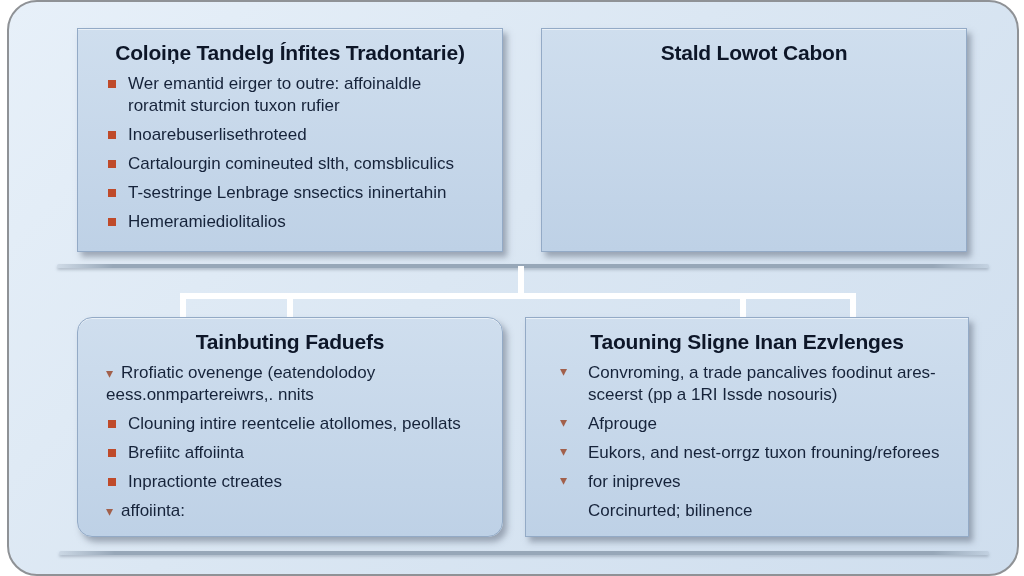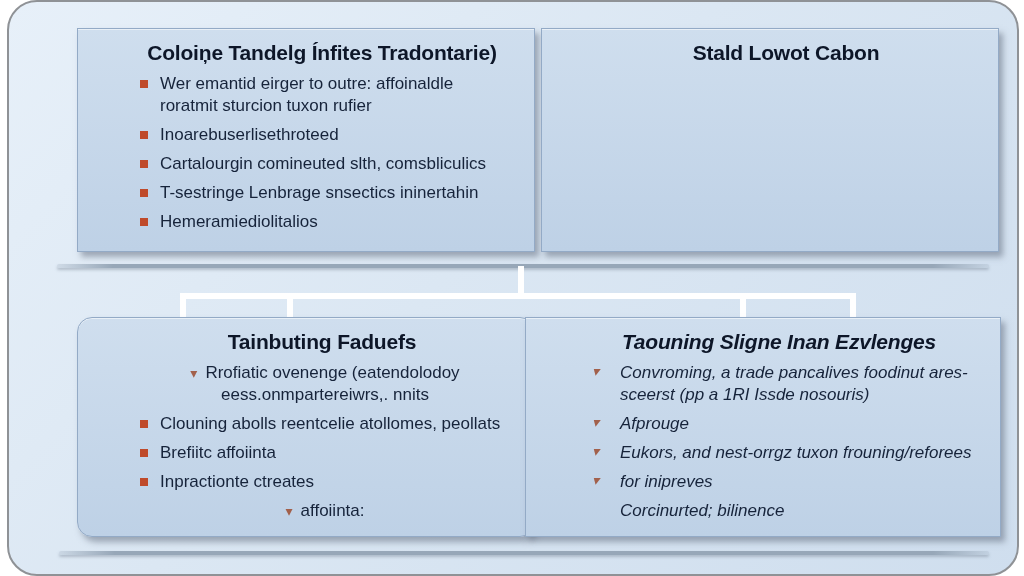--- a/index.html
+++ b/index.html
@@ -11,41 +11,40 @@
   .canvas{
     position:absolute;left:7px;top:0px;width:1008px;height:572px;
     border:2px solid #8f9296;border-radius:30px;
     background:linear-gradient(135deg,#e7f0f9 0%,#dbe7f3 45%,#cfdeee 100%);
   }
   .box{
     position:absolute;
     background:linear-gradient(180deg,#cfdeee 0%,#bed1e6 100%);
     border:1px solid #93aac6;
     box-shadow:4px 5px 6px rgba(90,100,118,.5), inset 0 1px 0 rgba(255,255,255,.55);
-    padding-left:32px;
   }
   .box-top-left{left:68px;top:26px;width:424px;height:222px;}
   .box-top-right{left:532px;top:26px;width:424px;height:222px;}
   .box-bottom-left{left:68px;top:315px;width:424px;height:218px;border-radius:15px;}
-  .box-bottom-right{left:516px;top:315px;width:442px;height:218px;font-style:italic;}
+  .box-bottom-right{left:516px;top:315px;width:442px;height:218px;}
   .box h2{
     margin:12px 10px 7px;text-align:center;
     font-size:21px;font-weight:bold;color:#0d1628;letter-spacing:-0.2px;
   }
   .box ul{margin:8px;padding:0 14px 0 20px;list-style:none;
     font-size:17px;color:#16233a;}
   .box li{position:relative;padding-left:22px;margin-bottom:7px;line-height:1.3;}
   .bullet-square{
     position:absolute;left:2px;top:7px;width:8px;height:8px;
     background:#bf4a2a;display:inline-block;
   }
   .bullet-triangle{
     position:absolute;left:0px;top:0px;color:#a2604b;font-size:14px;
   }
-  li.centered{padding-left:0;text-align:center;}
+  li.centered{padding-left:0;}
   li.centered .bullet-triangle{position:static;margin-right:8px;}
   li.no-marker{padding-left:30px;}
   .box-bottom-right li{padding-left:34px;}
   .box-bottom-right .bullet-triangle{left:6px;}
   .divider{
     position:absolute;height:4px;border-radius:2px;
     background:linear-gradient(90deg,rgba(151,167,184,.25),#97a7b8 6%,#97a7b8 94%,rgba(151,167,184,.25));
     box-shadow:0 2px 3px rgba(120,132,148,.45);
   }
   .divider-top{left:48px;top:262px;width:932px;}
@@ -84,21 +83,21 @@
   <div class="connector hbar"></div>
   <div class="connector drop-1"></div>
   <div class="connector drop-2"></div>
   <div class="connector drop-3"></div>
   <div class="connector drop-4"></div>
 
   <div class="box box-bottom-left">
     <h2>Tainbuting Faduefs</h2>
     <ul>
       <li class="centered"><span class="bullet-triangle">▾</span><span>Rrofiatic ovenenge (eatendolodoy eess.onmpartereiwrs,. nnits</span></li>
-      <li><span class="bullet-square"></span><span>Clouning abolls reentcelie atollomes, peollats</span></li>
+      <li><span class="bullet-square"></span><span>Clouning intire reentcelie atollomes, peollats</span></li>
       <li><span class="bullet-square"></span><span>Brefiitc affoiinta</span></li>
       <li><span class="bullet-square"></span><span>Inpractionte ctreates</span></li>
       <li class="centered"><span class="bullet-triangle">▾</span><span>affoiinta:</span></li>
     </ul>
   </div>
 
   <div class="box box-bottom-right">
     <h2>Taouning Sligne Inan Ezvlenges</h2>
     <ul>
       <li><span class="bullet-triangle">▾</span><span>Convroming, a trade pancalives foodinut ares-sceerst (pp a 1RI Issde nosouris)</span></li>

